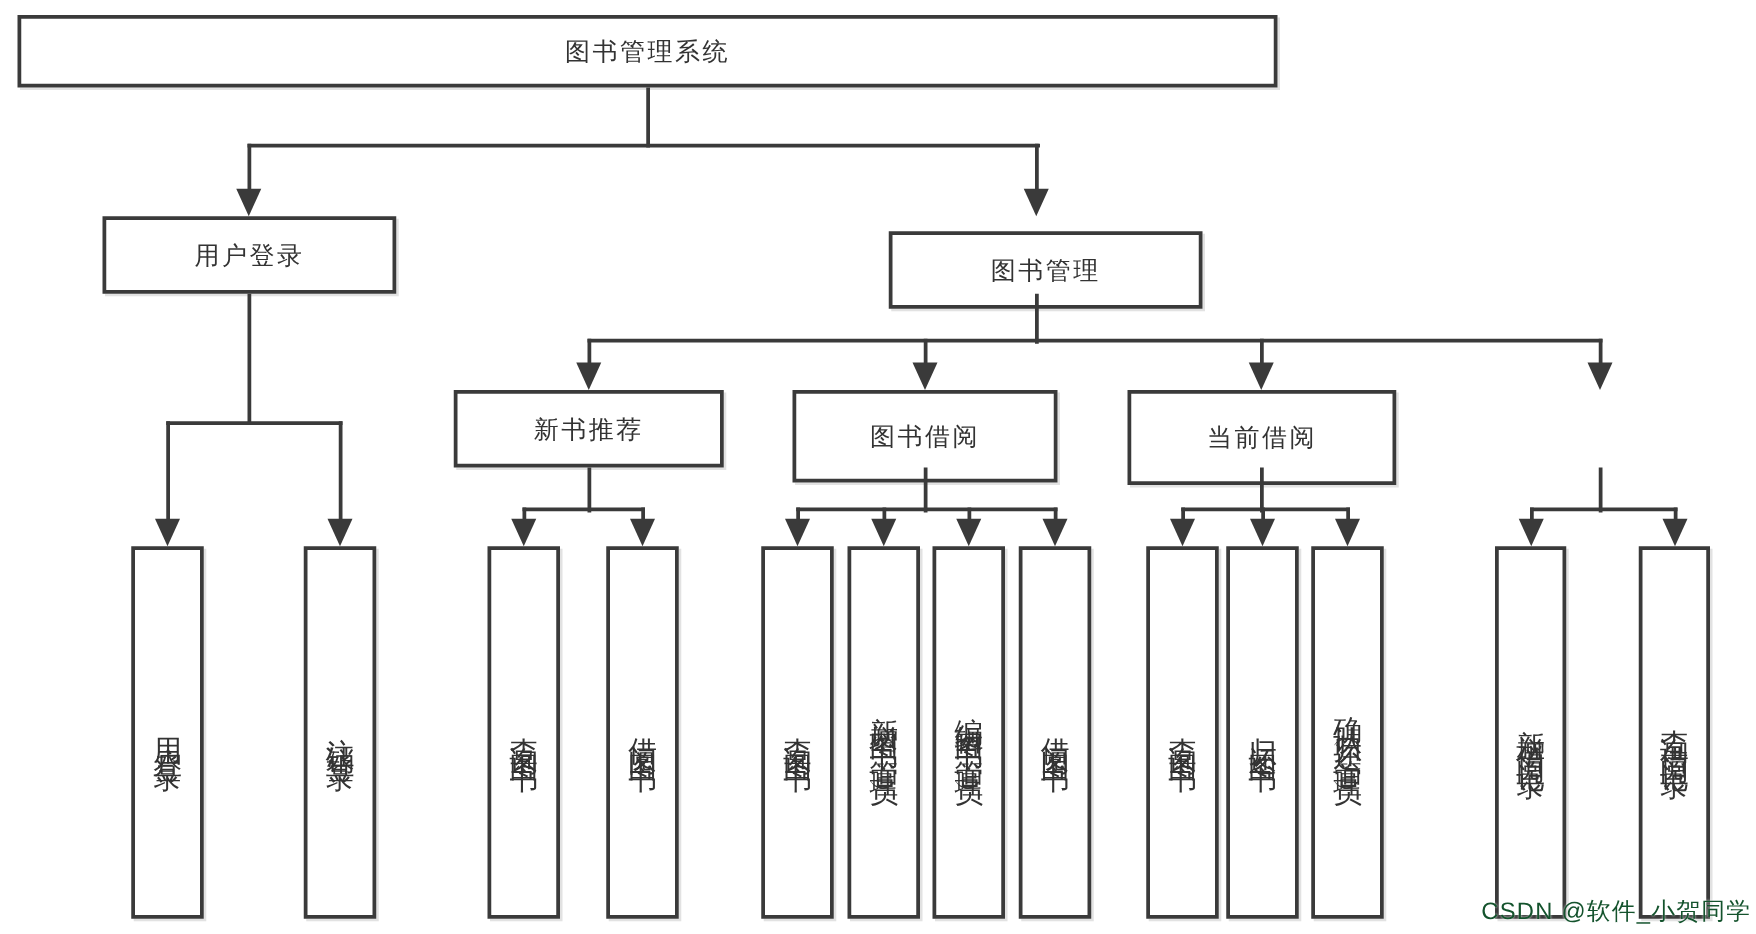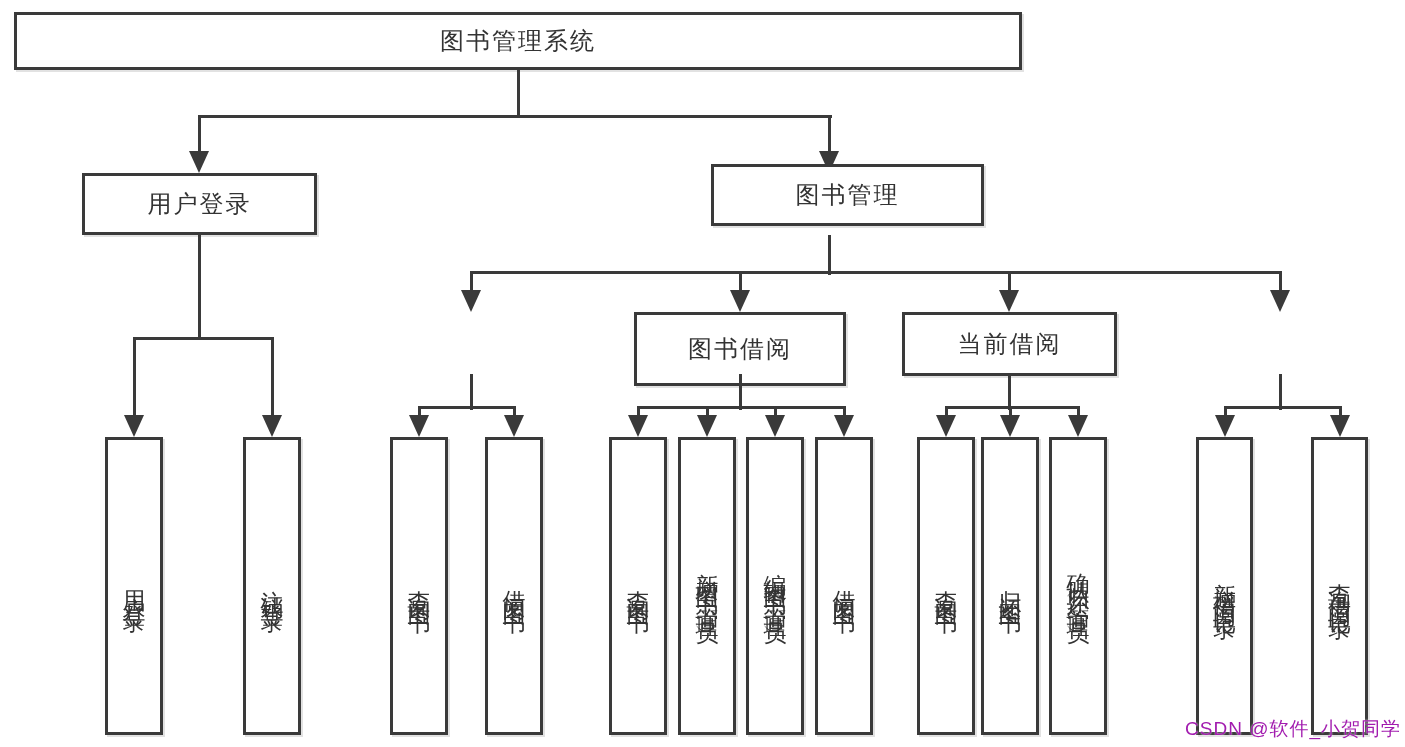--- a/index.html
+++ b/index.html
@@ -5,27 +5,27 @@
   html,body{margin:0;padding:0;background:#ffffff;}
   .stage{
     position:relative;width:1405px;height:747px;background:#ffffff;
     font-family:"Liberation Sans", sans-serif;overflow:hidden;color:#333;
   }
   .box{
     position:absolute;box-sizing:border-box;border:3px solid #3a3a3a;background:#fff;
     display:flex;align-items:center;justify-content:center;color:#333;
     box-shadow:2px 2px 0 rgba(140,140,140,0.25);
   }
-  .hlabel{font-size:24px;letter-spacing:2px;white-space:nowrap;}
+  .hlabel{font-size:20px;letter-spacing:2px;white-space:nowrap;}
   .vtext{writing-mode:vertical-rl;text-orientation:mixed;font-size:23px;letter-spacing:7px;line-height:1;}
   .vline{position:absolute;width:3px;background:#3a3a3a;}
   .hline{position:absolute;height:3px;background:#3a3a3a;}
   .arrow{position:absolute;width:0;height:0;border-left:10px solid transparent;border-right:10px solid transparent;border-top:22px solid #3a3a3a;}
   .watermark{
-    position:absolute;top:716px;right:4px;font-size:19px;color:#a21caf;letter-spacing:1px;
+    position:absolute;top:716px;right:4px;font-size:19px;color:#14532d;letter-spacing:1px;
     z-index:5;white-space:nowrap;text-shadow:0 0 2px #ffffff;
   }
 </style>
 </head>
 <body>
 
 <div class="stage">
 
   <div class="box" style="left:14px;top:12px;width:1008px;height:58px">
     <span class="hlabel">图书管理系统</span>
@@ -34,21 +34,21 @@
   <div class="vline" style="left:517px;top:70px;height:48px"></div>
   <div class="hline" style="left:198px;top:115px;width:634px"></div>
   <div class="vline" style="left:198px;top:115px;height:38px"></div>
   <div class="arrow" style="left:189px;top:151px"></div>
   <div class="vline" style="left:828px;top:115px;height:38px"></div>
   <div class="arrow" style="left:819px;top:151px"></div>
 
   <div class="box" style="left:82px;top:173px;width:235px;height:62px">
     <span class="hlabel">用户登录</span>
   </div>
-  <div class="box" style="left:711px;top:164px;width:273px;height:62px">
+  <div class="box" style="left:711px;top:185px;width:251px;height:62px">
     <span class="hlabel">图书管理</span>
   </div>
 
   <div class="vline" style="left:198px;top:235px;height:105px"></div>
   <div class="hline" style="left:133px;top:337px;width:141px"></div>
   <div class="vline" style="left:133px;top:337px;height:81px"></div>
   <div class="arrow" style="left:124px;top:415px"></div>
   <div class="vline" style="left:271px;top:337px;height:81px"></div>
   <div class="arrow" style="left:262px;top:415px"></div>
 
@@ -56,24 +56,27 @@
   <div class="hline" style="left:470px;top:271px;width:812px"></div>
   <div class="vline" style="left:470px;top:271px;height:22px"></div>
   <div class="arrow" style="left:461px;top:290px"></div>
   <div class="vline" style="left:739px;top:271px;height:22px"></div>
   <div class="arrow" style="left:730px;top:290px"></div>
   <div class="vline" style="left:1008px;top:271px;height:22px"></div>
   <div class="arrow" style="left:999px;top:290px"></div>
   <div class="vline" style="left:1279px;top:271px;height:22px"></div>
   <div class="arrow" style="left:1270px;top:290px"></div>
 
+  <div class="box" style="left:363px;top:312px;width:216px;height:62px">
+    <span class="hlabel">新书推荐</span>
+  </div>
   <div class="box" style="left:634px;top:312px;width:212px;height:74px">
     <span class="hlabel">图书借阅</span>
   </div>
-  <div class="box" style="left:902px;top:312px;width:215px;height:64px">
+  <div class="box" style="left:902px;top:312px;width:215px;height:76px">
     <span class="hlabel">当前借阅</span>
   </div>
 
   <div class="vline" style="left:470px;top:374px;height:36px"></div>
   <div class="hline" style="left:418px;top:406px;width:98px"></div>
   <div class="vline" style="left:418px;top:406px;height:12px"></div>
   <div class="arrow" style="left:409px;top:415px"></div>
   <div class="vline" style="left:513px;top:406px;height:12px"></div>
   <div class="arrow" style="left:504px;top:415px"></div>
 

